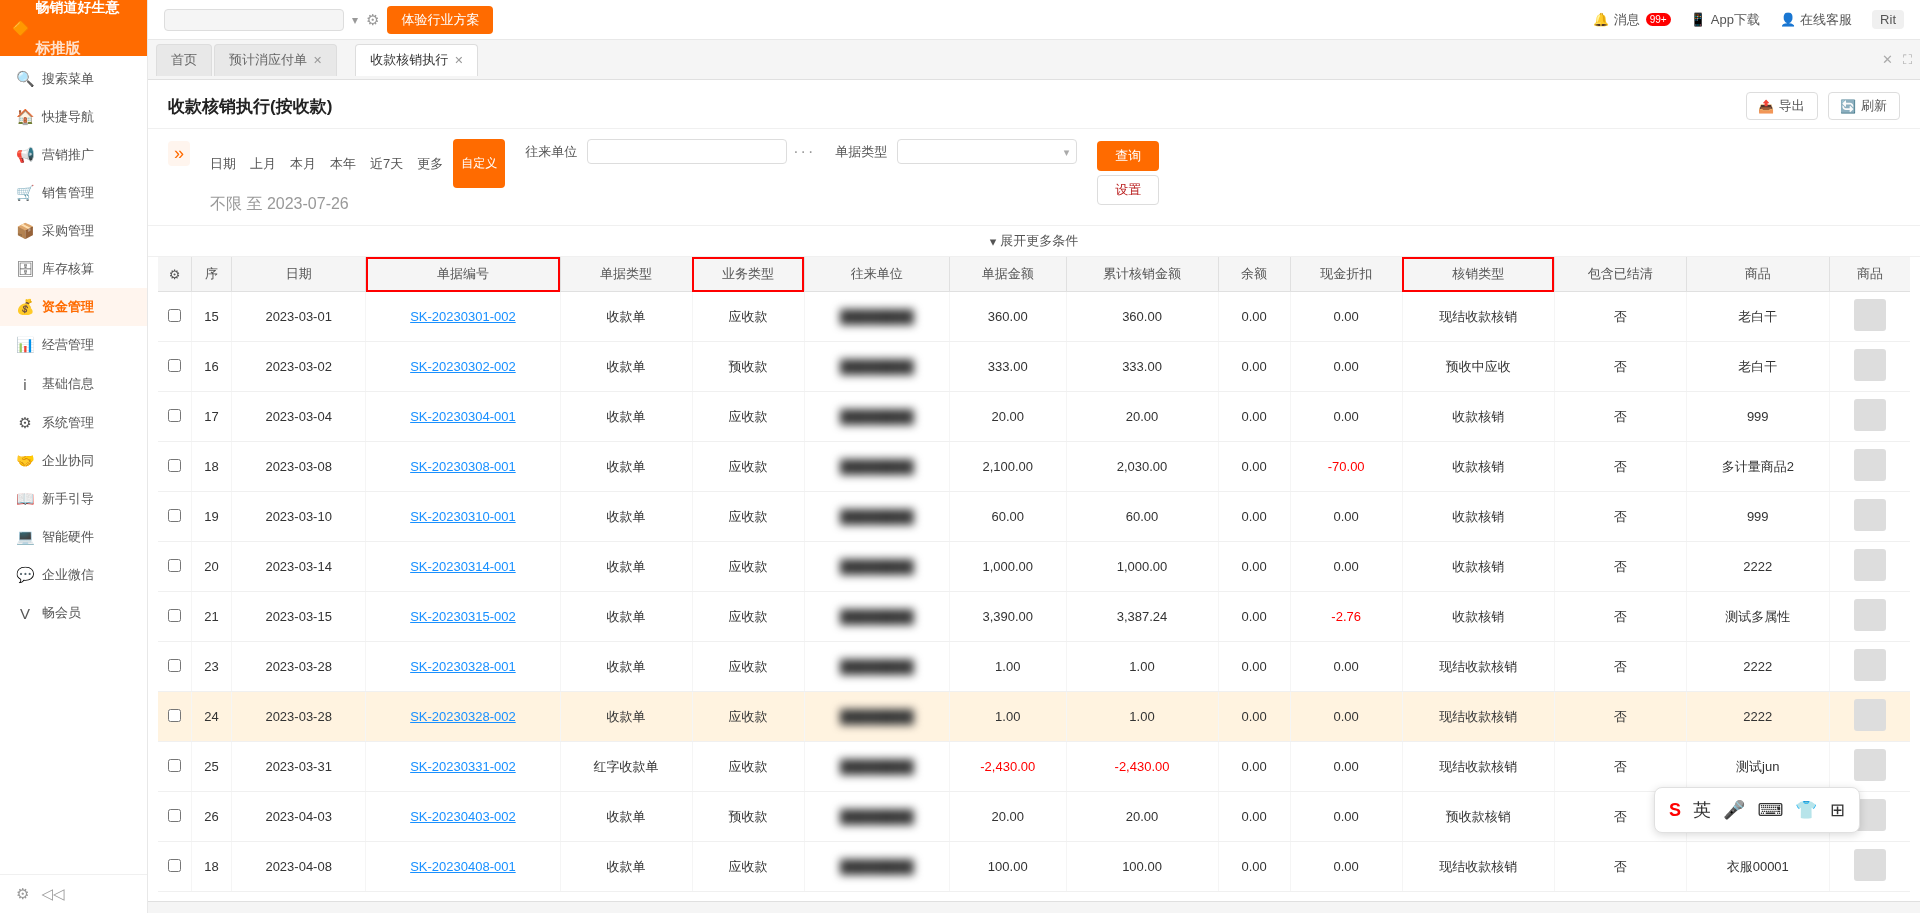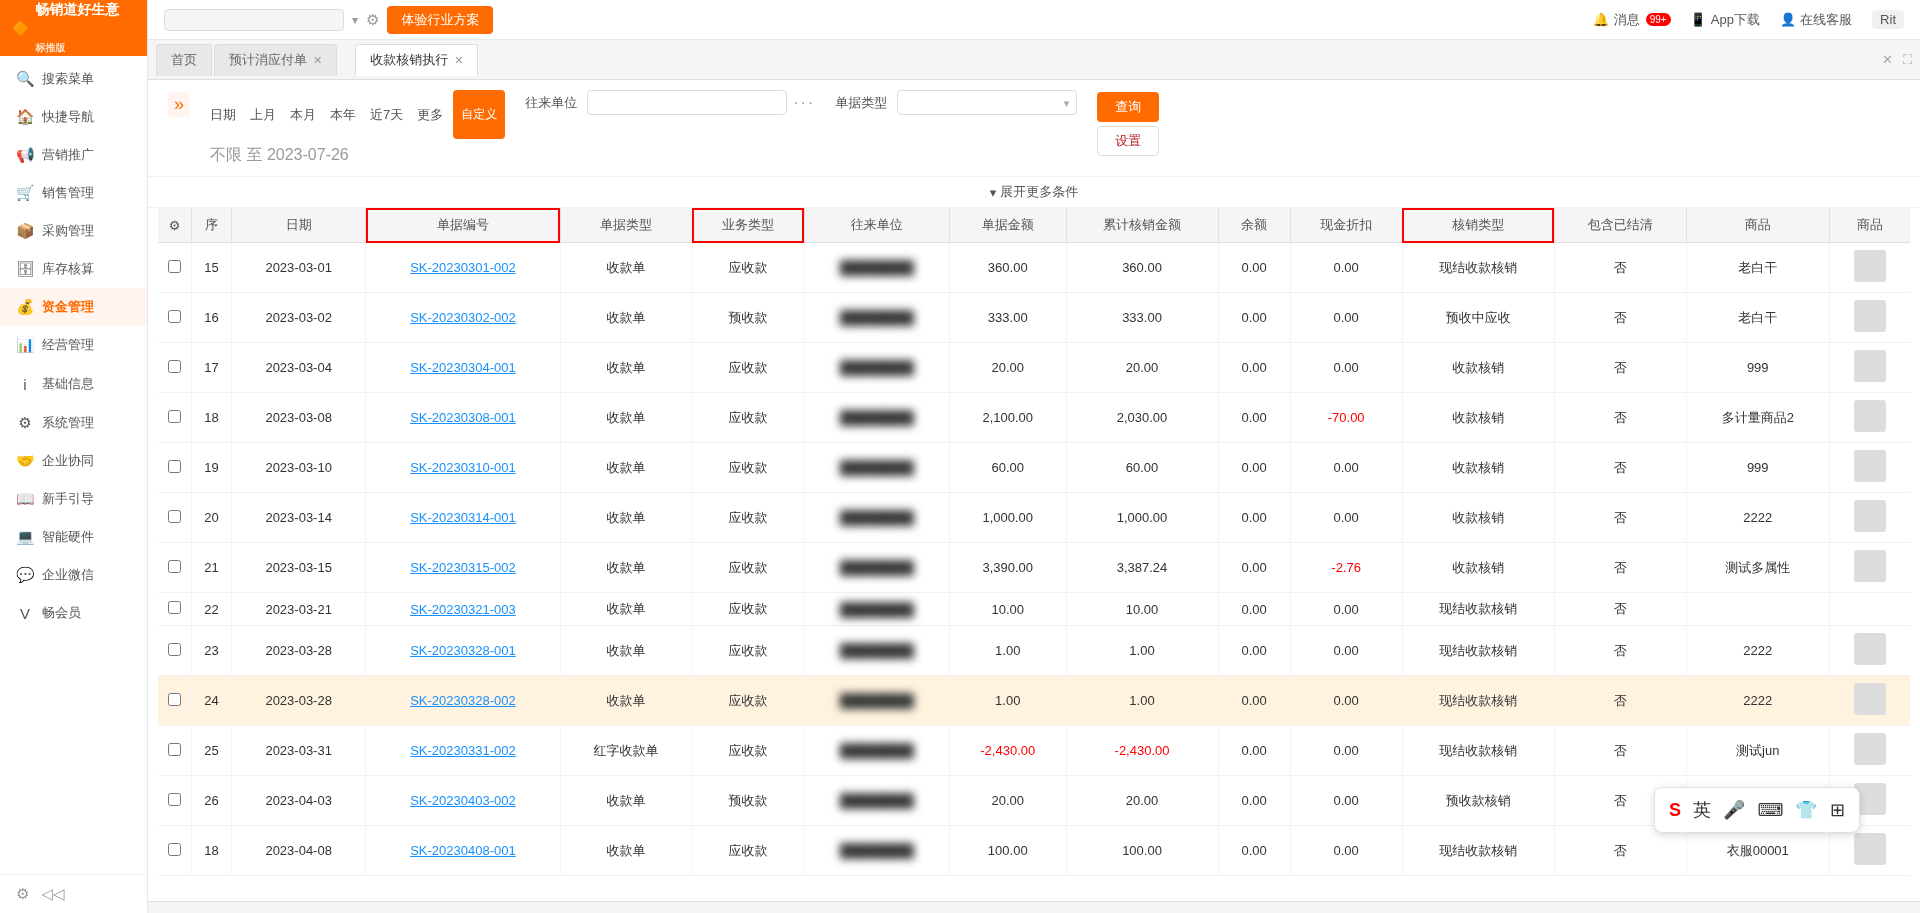--- a/index.html
+++ b/index.html
@@ -19,21 +19,21 @@
       height: 56px;
       background: #ff6b00;
       display: flex;
       align-items: center;
       padding: 0 12px;
       color: #fff;
       font-size: 14px;
       font-weight: bold;
       gap: 6px;
     }
-    .sidebar-logo-sub { font-size: 10px; color: rgba(255,255,255,0.8); margin-top: 22px; }
+    .sidebar-logo-sub { font-size: 15px; color: rgba(255,255,255,0.8); margin-top: 22px; }
     .sidebar-nav { flex: 1; overflow-y: auto; padding: 4px 0; }
     .sidebar-item {
       display: flex;
       align-items: center;
       padding: 10px 16px;
       cursor: pointer;
       gap: 8px;
       color: #555;
       font-size: 13px;
     }
@@ -382,20 +382,33 @@
     <div class="tab active">
       <span>收款核销执行</span>
       <span class="tab-close">✕</span>
     </div>
     <span class="tab-close-main">✕</span>
     <span class="tab-expand">⛶</span>
   </div>
 
   <div class="page-content">
 
+    <div class="page-title-bar">
+      <div class="page-title">收款核销执行(按收款)</div>
+      <div class="page-title-actions">
+        <button class="btn-export">
+          <span>📤</span>
+          <span>导出</span>
+        </button>
+        <button class="btn-refresh">
+          <span>🔄</span>
+          <span>刷新</span>
+        </button>
+      </div>
+    </div>
 
     <div class="filter-bar">
       <button class="filter-toggle-btn">»</button>
       <div class="filter-group">
         <div class="filter-row">
           <span style="color:#555;margin-right:4px;">日期</span>
           <button class="filter-date-btn">上月</button>
           <button class="filter-date-btn">本月</button>
           <button class="filter-date-btn">本年</button>
           <button class="filter-date-btn">近7天</button>
@@ -572,37 +585,20 @@
               <td>3,387.24</td>
               <td>0.00</td>
               <td class="red-val">-2.76</td>
               <td>收款核销</td>
               <td>否</td>
               <td>测试多属性</td>
               <td><span class="thumb"></span></td>
             </tr>
             <tr>
               <td><input type="checkbox" style=""></td>
-              <td>22</td>
-              <td>2023-03-21</td>
-              <td><a class="link-cell">SK-20230321-003</a></td>
-              <td>收款单</td>
-              <td>应收款</td>
-              <td><span class="blurred">████████</span></td>
-              <td>10.00</td>
-              <td>10.00</td>
-              <td>0.00</td>
-              <td>0.00</td>
-              <td>现结收款核销</td>
-              <td>否</td>
-              <td></td>
-              <td></td>
-            </tr>
-            <tr>
-              <td><input type="checkbox" style=""></td>
               <td>23</td>
               <td>2023-03-28</td>
               <td><a class="link-cell">SK-20230328-001</a></td>
               <td>收款单</td>
               <td>应收款</td>
               <td><span class="blurred">████████</span></td>
               <td>1.00</td>
               <td>1.00</td>
               <td>0.00</td>
               <td>0.00</td>

